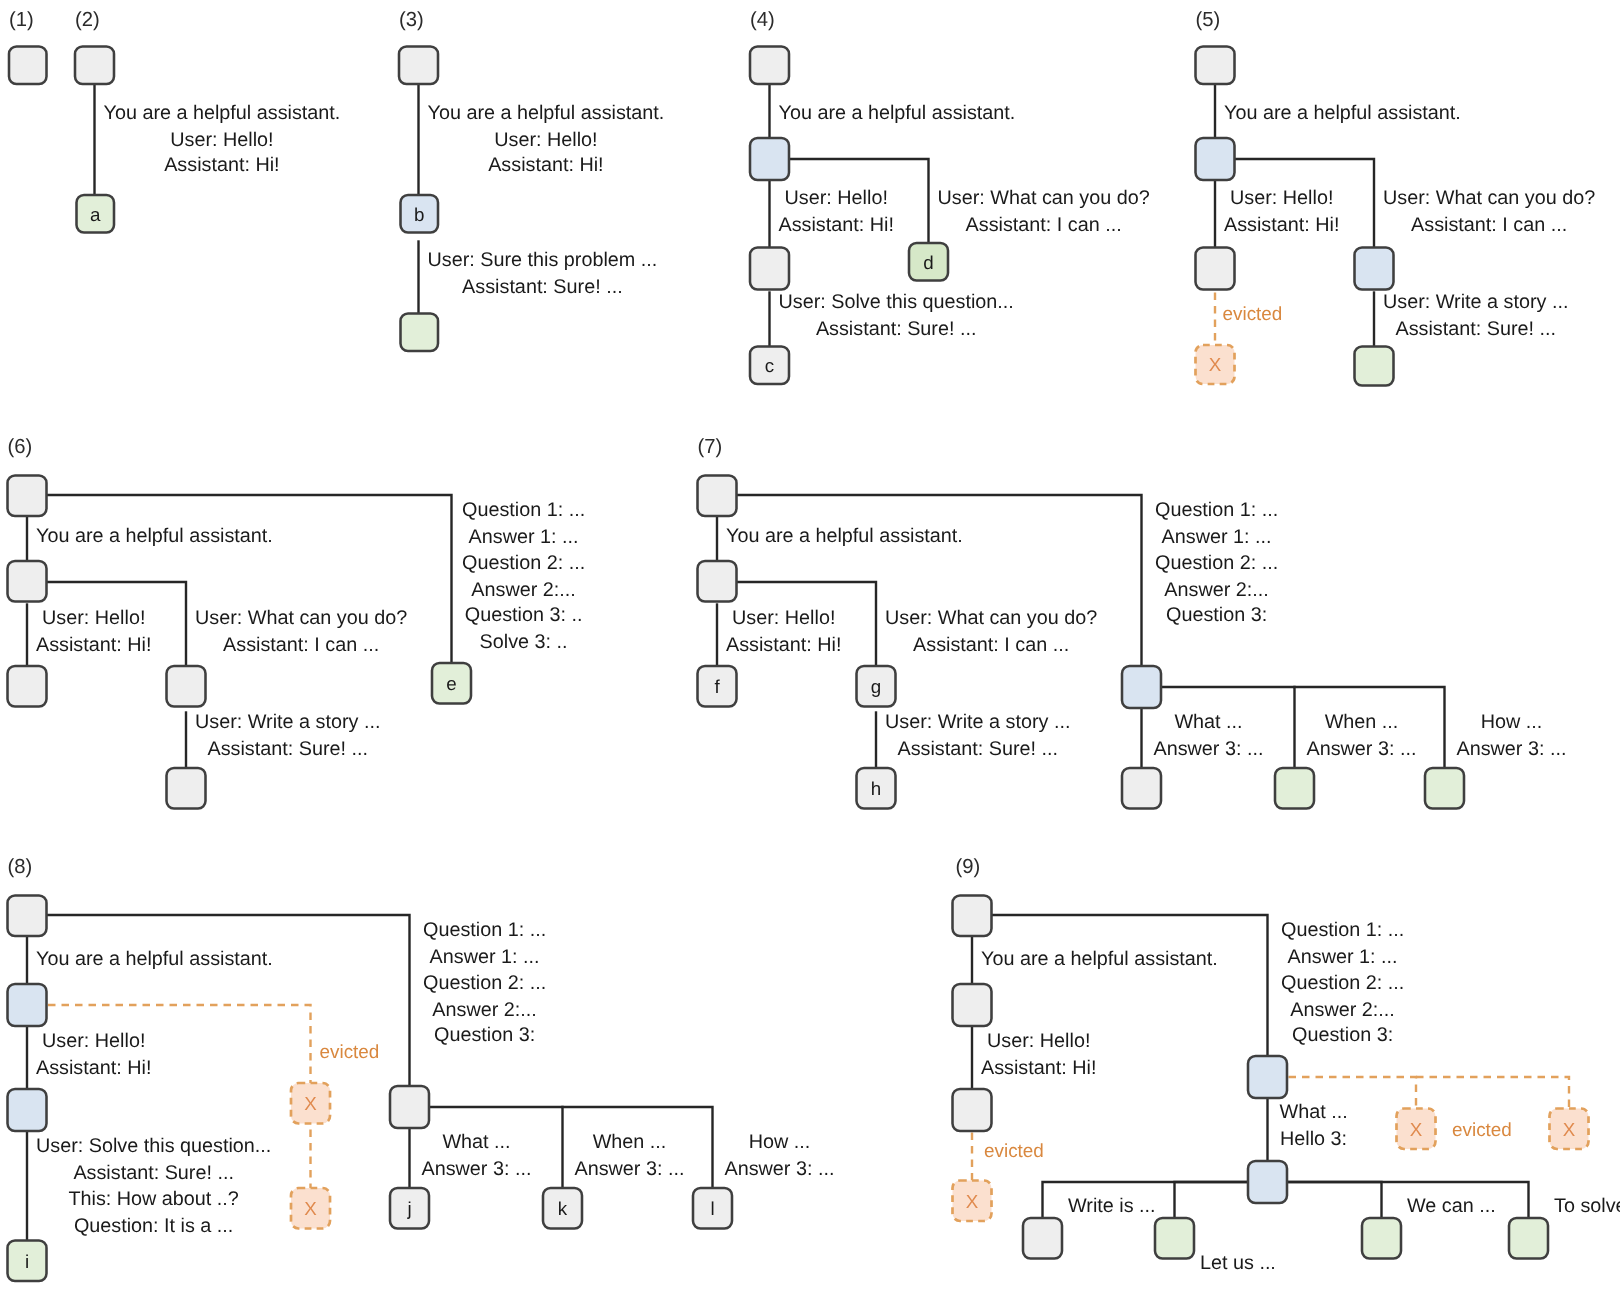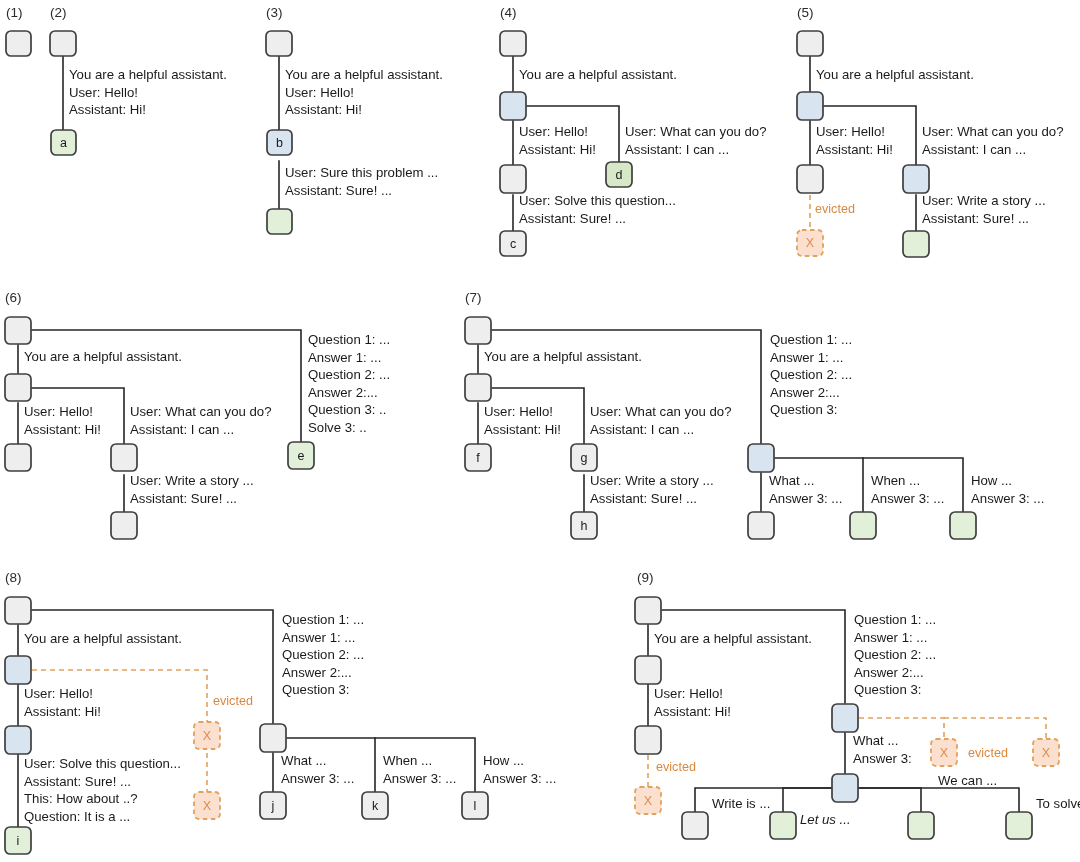--- a/index.html
+++ b/index.html
@@ -1,20 +1,20 @@
 <!DOCTYPE html>
 <html><head>
 <meta charset="utf-8">
 <style>
   html,body{margin:0;padding:0;background:#ffffff;}
   body{width:1080px;height:862px;overflow:hidden;font-family:"Liberation Sans",sans-serif;}
   #stage{position:relative;width:1080px;height:862px;}
   svg.layer{position:absolute;left:0;top:0;width:1080px;height:862px;}
   .panel-label{position:absolute;font-size:13.5px;color:#2b2b2b;font-family:"Liberation Sans",sans-serif;white-space:nowrap;}
-  .edge-text{position:absolute;font-size:13.2px;color:#1a1a1a;line-height:17.5px;white-space:nowrap;font-family:"Liberation Sans",sans-serif;}
+  .edge-text{position:absolute;font-size:13.2px;color:#1a1a1a;line-height:17.5px;white-space:nowrap;font-family:"Liberation Sans",sans-serif;text-align:center;}
   .evicted-text{position:absolute;font-size:12.6px;color:#d9883f;white-space:nowrap;font-family:"Liberation Sans",sans-serif;}
   .node-letter{position:absolute;font-size:12.5px;color:#1a1a1a;text-align:center;font-family:"Liberation Sans",sans-serif;}
   .x-letter{position:absolute;font-size:12.5px;color:#e08a4e;text-align:center;font-family:"Liberation Sans",sans-serif;}
 </style>
 </head>
 <body>
 
 <div id="stage">
 
   <svg class="layer" viewBox="0 0 1080 862">
@@ -328,29 +328,29 @@
     </div>
   <div class="edge-text" style="left:854px;top:611px;">
       <div>Question 1: ...</div>
       <div>Answer 1: ...</div>
       <div>Question 2: ...</div>
       <div>Answer 2:...</div>
       <div>Question 3:</div>
     </div>
   <div class="edge-text" style="left:853px;top:732px;">
       <div>What ...</div>
-      <div>Answer 3:</div>
+      <div>Hello 3:</div>
     </div>
   <div class="edge-text" style="left:712px;top:795px;">
       <div>Write is ...</div>
     </div>
-  <div class="edge-text" style="left:800px;top:811px;font-style:italic;">
+  <div class="edge-text" style="left:800px;top:833px;">
       <div>Let us ...</div>
     </div>
-  <div class="edge-text" style="left:938px;top:772px;">
+  <div class="edge-text" style="left:938px;top:795px;">
       <div>We can ...</div>
     </div>
   <div class="edge-text" style="left:1036px;top:795px;">
       <div>To solve ...</div>
     </div>
   <div class="evicted-text" style="left:656px;top:760px;">evicted</div>
   <div class="evicted-text" style="left:968px;top:746px;">evicted</div>
 
 </div>
 

